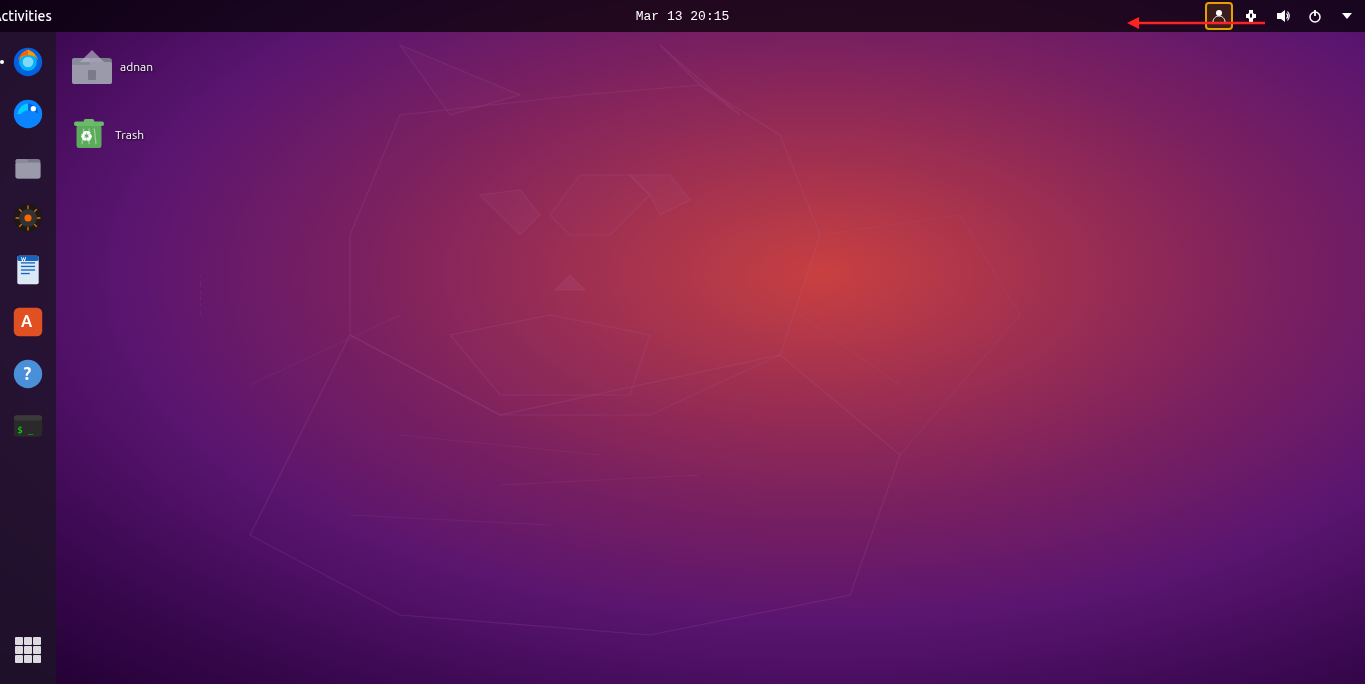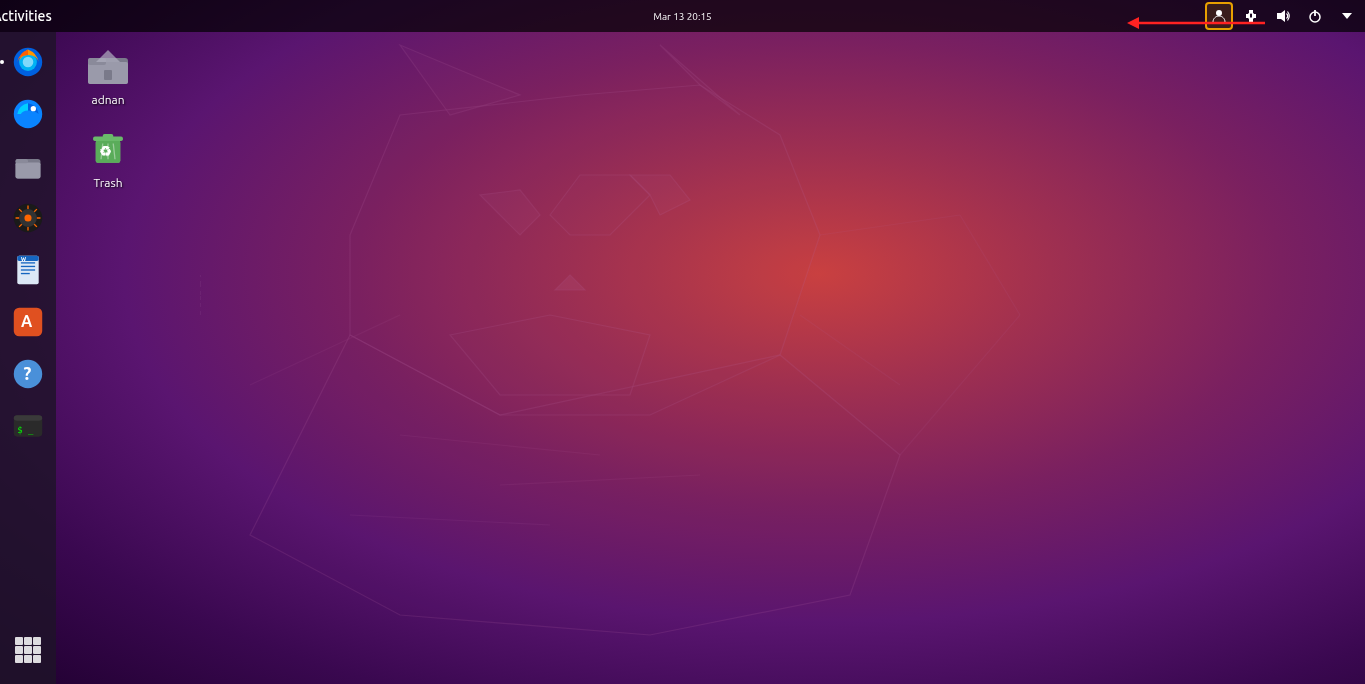--- a/index.html
+++ b/index.html
@@ -60,22 +60,23 @@
       height: 32px;
       display: flex;
       align-items: center;
     }
 
     #panel-center {
       position: absolute;
       left: 50%;
       transform: translateX(-50%);
       color: #ffffff;
-      font-size: 10px;
+      font-size: 13px;
       font-weight: 400;
+      font-family: Liberation Mono, monospace;
     }
 
     #panel-right {
       display: flex;
       align-items: center;
       gap: 4px;
       padding-right: 4px;
       height: 32px;
     }
 
@@ -167,21 +168,21 @@
     
     #desktop-icons {
       position: absolute;
       top: 40px;
       left: 68px;
       z-index: 10;
     }
 
     .desktop-icon {
       display: flex;
-      flex-direction: column;
+      flex-direction: row;
       align-items: center;
       cursor: pointer;
       margin-bottom: 16px;
       width: 80px;
     }
 
     .icon-img {
       width: 48px;
       height: 48px;
       display: flex;

